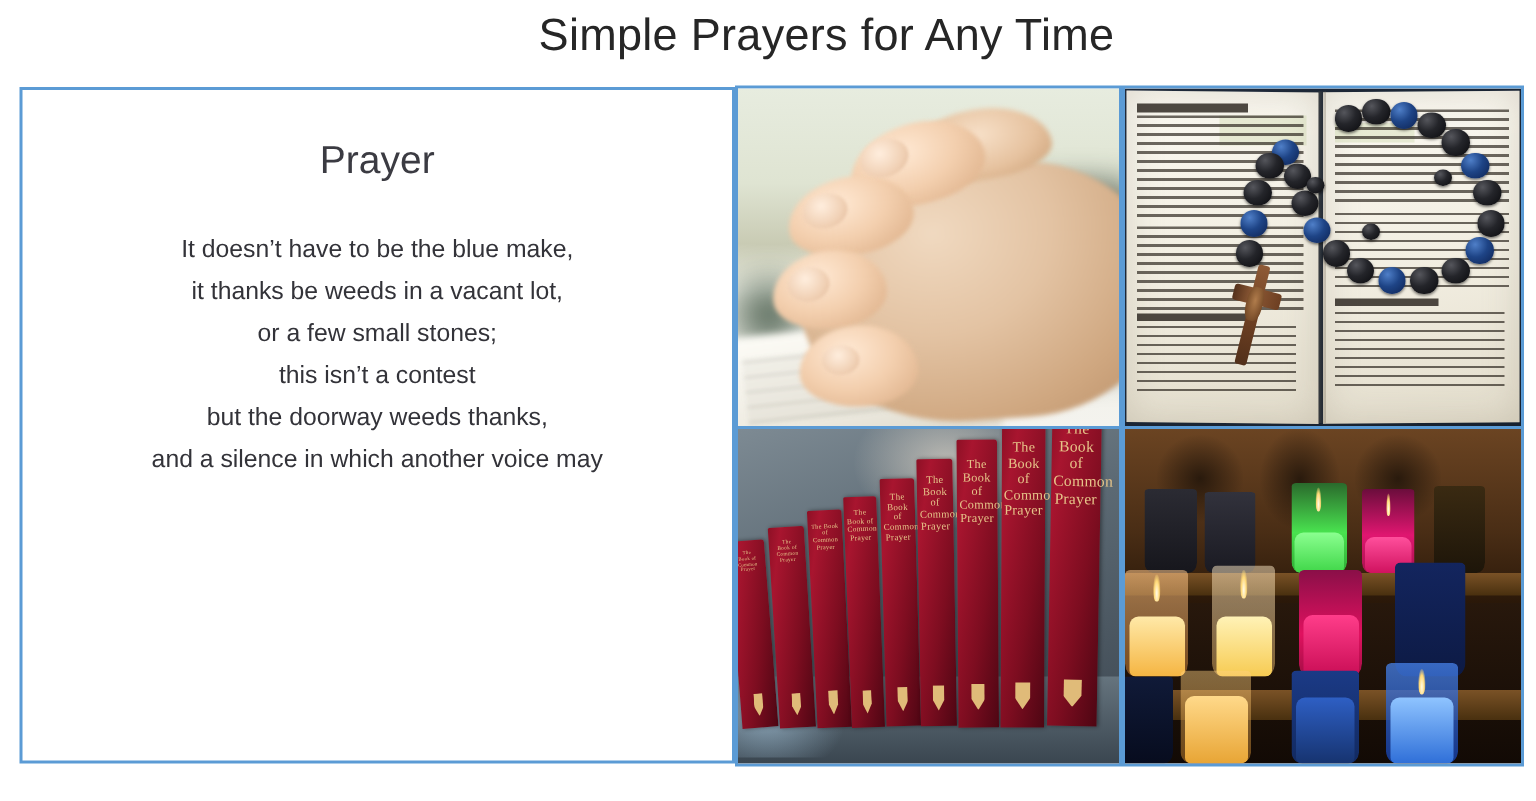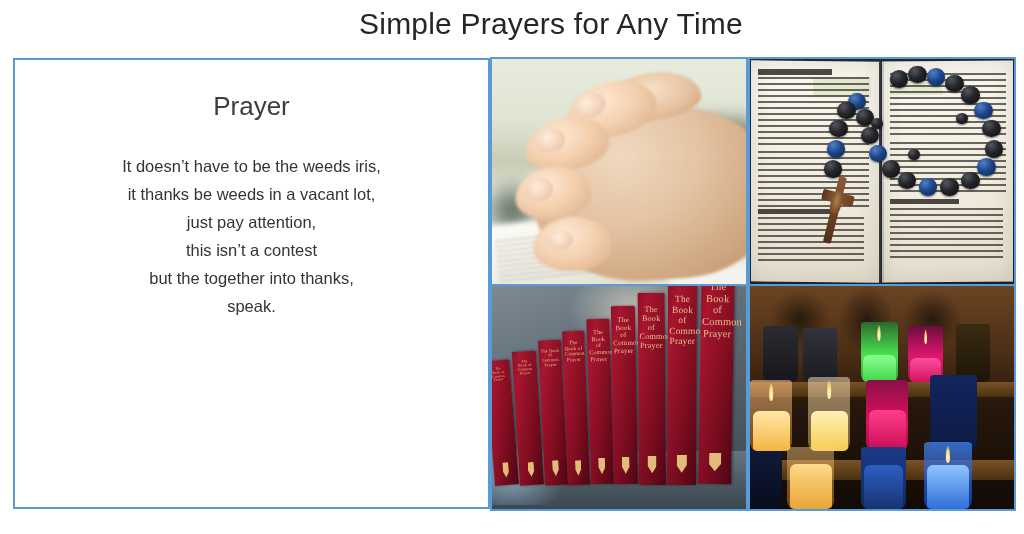--- a/index.html
+++ b/index.html
@@ -319,26 +319,26 @@
 <body>
 
 <div class="slide-title">Simple Prayers for Any Time</div>
 
 <div class="content-row">
 
   <div class="poem-panel">
     <div class="poem-title">Prayer</div>
 
     <div class="poem-body">
-      <div class="poem-line">It doesn’t have to be the weeds iris,</div>
+      <div class="poem-line">It doesn’t have to be the blue make,</div>
       <div class="poem-line">it thanks be weeds in a vacant lot,</div>
-      <div class="poem-line">just pay attention,</div>
+      <div class="poem-line">or a few small stones;</div>
       <div class="poem-line">this isn’t a contest</div>
-      <div class="poem-line">but the together into thanks,</div>
-      <div class="poem-line">speak.</div>
+      <div class="poem-line">but the doorway weeds thanks,</div>
+      <div class="poem-line">and a silence in which another voice may</div>
     </div>
 
   </div>
 
   <div class="photo-grid">
 
     <div class="photo-tile tile-tl">
       <div class="photo-inner ph-hands">
         <div class="blur-dark-tr"></div>
         <div class="blur-dark-l"></div>

